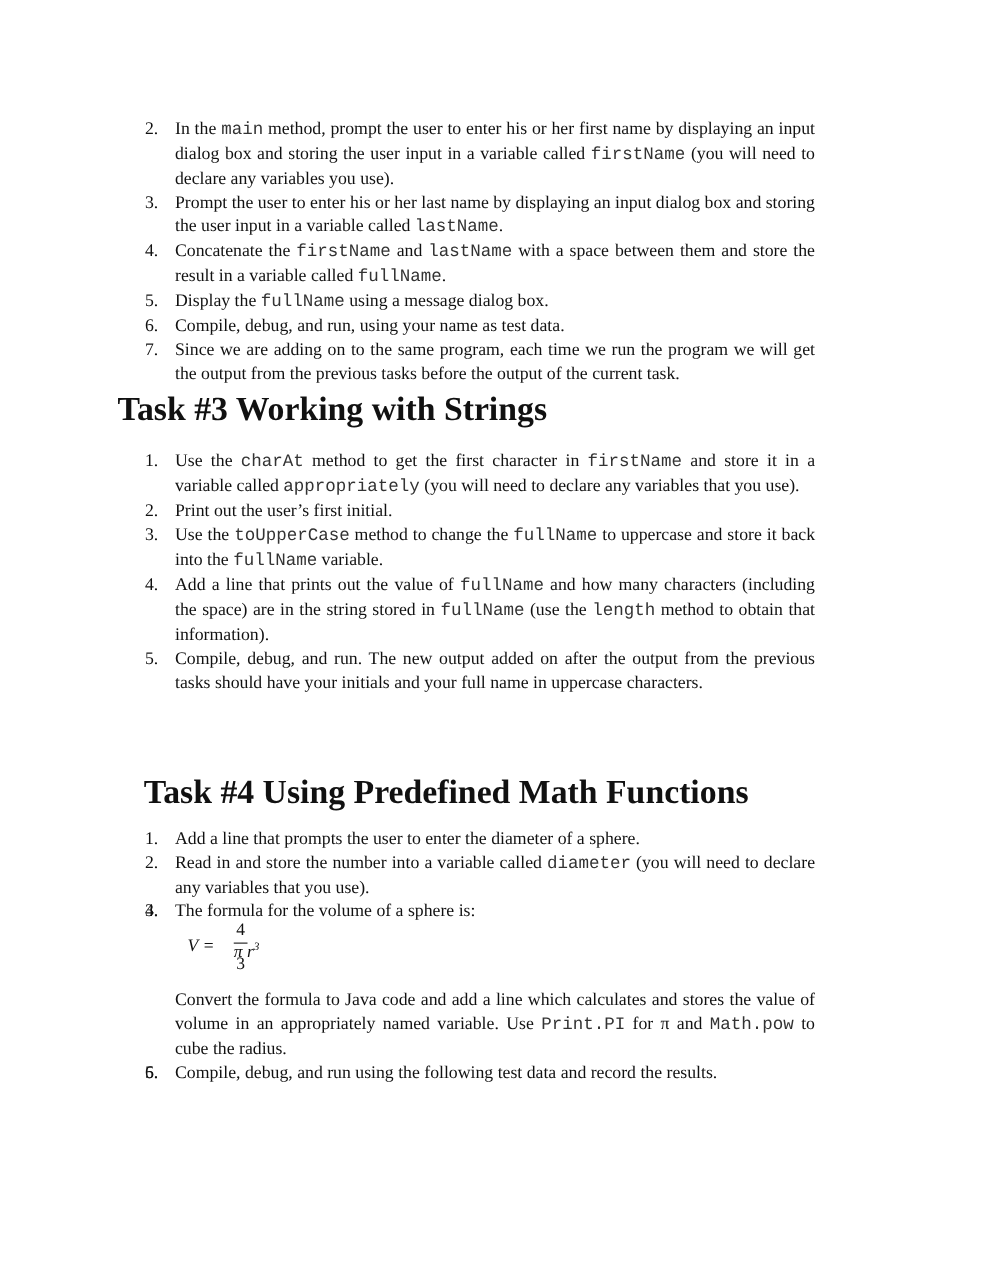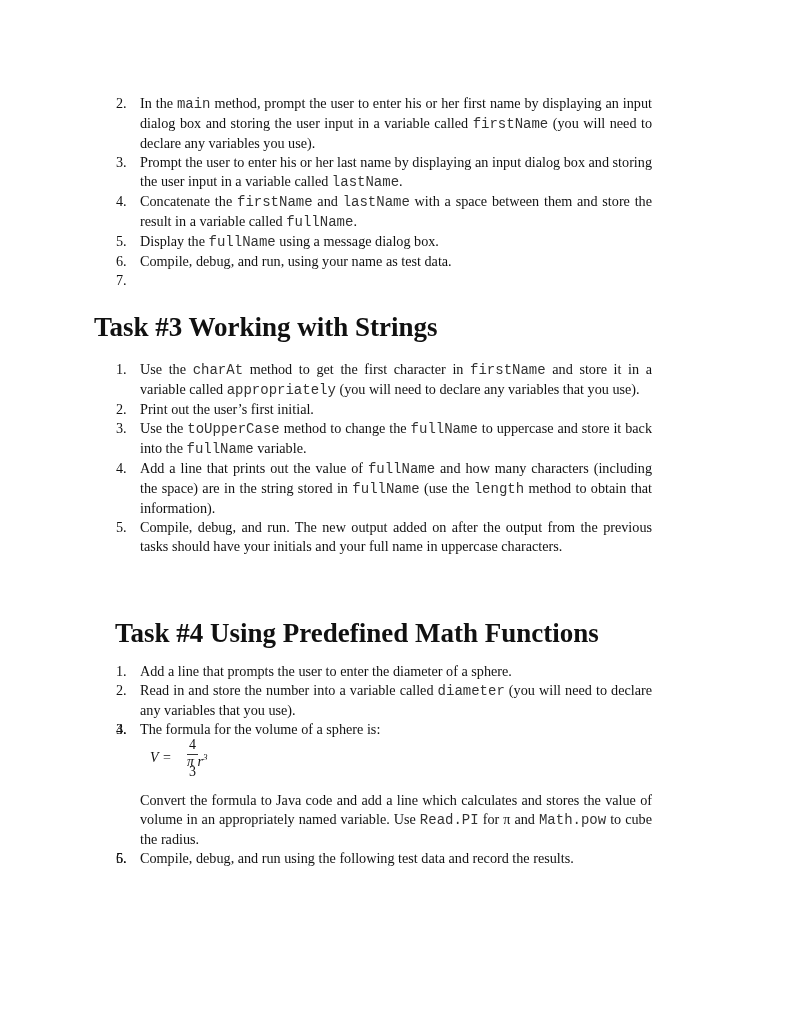--- a/index.html
+++ b/index.html
@@ -23,21 +23,21 @@
 <body>
 
 <div class="page">
 
   <ol class="items" style="top:94px;">
     <li><span class="num">2.</span><span>In the </span><code>main</code><span> method, prompt the user to enter his or her first name by displaying an input dialog box and storing the user input in a variable called </span><code>firstName</code><span> (you will need to declare any variables you use).</span></li>
     <li><span class="num">3.</span><span>Prompt the user to enter his  or her last name by displaying an input dialog box and storing the user input in a variable called </span><code>lastName</code><span>.</span></li>
     <li><span class="num">4.</span><span>Concatenate the </span><code>firstName</code><span> and </span><code>lastName</code><span> with a space between them and store the result in a variable called </span><code>fullName</code><span>.</span></li>
     <li><span class="num">5.</span><span>Display the </span><code>fullName</code><span> using a message dialog box.</span></li>
     <li><span class="num">6.</span><span>Compile, debug, and run, using your name as test data.</span></li>
-    <li><span class="num">7.</span></li>
+    <li><span class="num">7.</span><span>Since we are adding on to the same program, each time we run the program we will get the output from the previous tasks before the output of the current task.</span></li>
   </ol>
 
   <h2 class="task" style="top:314px;">Task #3 Working with Strings</h2>
   <ol class="items" style="top:360px;">
     <li><span class="num">1.</span><span>Use the </span><code>charAt</code><span> method to get the first character in </span><code>firstName</code><span> and store it in a variable called </span><code>appropriately</code><span>  (you will need to declare any variables that you use).</span></li>
     <li><span class="num">2.</span><span>Print out the user’s first initial.</span></li>
     <li><span class="num">3.</span><span>Use the </span><code>toUpperCase</code><span> method to change the </span><code>fullName</code><span> to uppercase and store it back into the </span><code>fullName</code><span> variable.</span></li>
     <li><span class="num">4.</span><span>Add a line that prints out the value of </span><code>fullName</code><span>  and how many characters (including the space) are in the string stored in </span><code>fullName</code><span>  (use the </span><code>length</code><span> method to obtain that information).</span></li>
     <li><span class="num">5.</span><span>Compile, debug, and run. The new output added on after the output from the previous tasks should have your initials and your full name in uppercase characters.</span></li>
   </ol>
@@ -49,19 +49,19 @@
     <li><span class="num">3.</span></li>
     <li><span class="num">4.</span><span>The formula for the volume of a sphere is:</span>
       <div class="formula">
         <span class="v">V</span>
         <span class="eq">=</span>
         <span class="numer">4</span>
         <span class="bar"></span>
         <span class="denom">3</span>
         <span class="pir"><span>π r</span><sup>3</sup></span>
       </div>
-      <div><span>Convert the formula to Java code and add a line which calculates and stores the value of volume in an appropriately named variable. Use </span><code>Read.PI</code><span>  for π and </span><code>Math.pow</code><span> to cube the radius.</span></div>
+      <div><span>Convert the formula to Java code and add a line which calculates and stores the value of volume in an appropriately named variable. Use </span><code>Print.PI</code><span>  for π and </span><code>Math.pow</code><span> to cube the radius.</span></div>
     </li>
     <li><span class="num">5.</span></li>
     <li><span class="num">6.</span><span>Compile, debug, and run using the following test data and record the results.</span></li>
   </ol>
 
 </div>
 
 </body></html>

